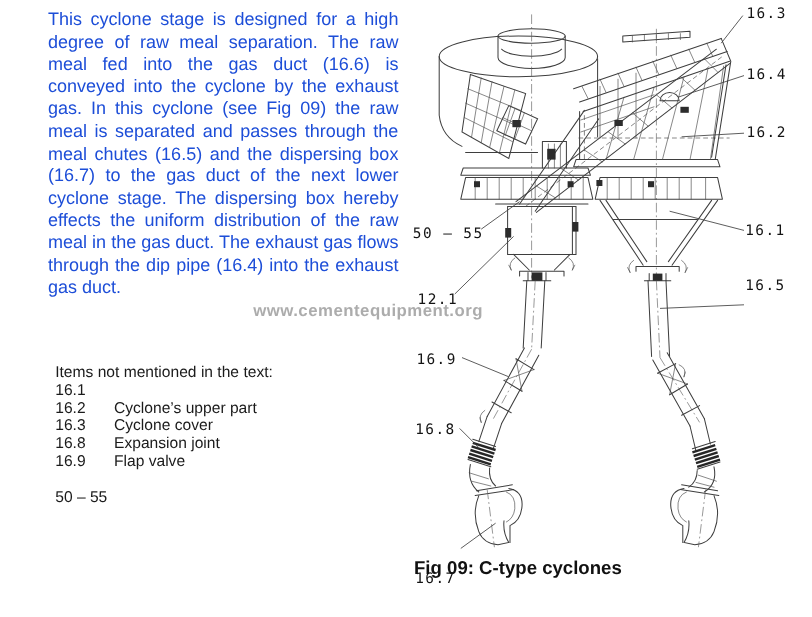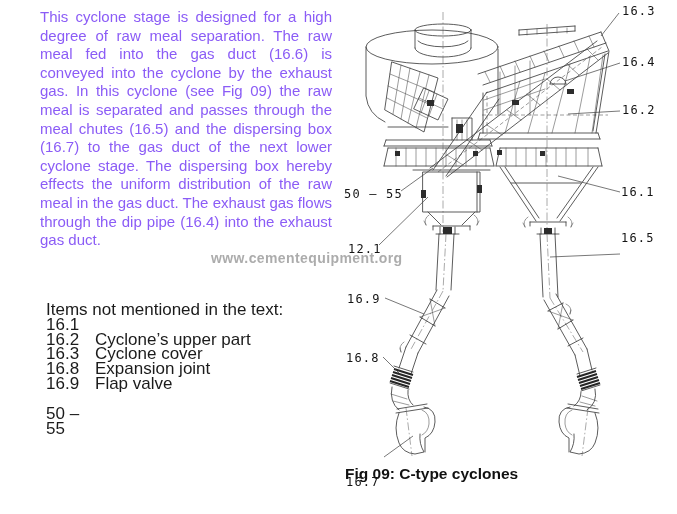--- a/index.html
+++ b/index.html
@@ -2,23 +2,23 @@
 <html><head>
 <meta charset="utf-8">
 <style>
   html,body { margin:0; padding:0; background:#ffffff; }
   .page {
     position:relative; width:677px; height:514px; background:#ffffff;
     font-family:"Liberation Sans", sans-serif; color:#1b1b1b; overflow:hidden;
   }
   .paragraph {
     position:absolute; left:40px; top:8px; width:292px;
-    font-size:15px; line-height:18.6px; text-align:justify; color:#8b5cf6;
-  }
-  .items { position:absolute; left:46px; top:303px; font-size:17px; line-height:14.8px; color:#1b1b1b; }
+    font-size:15px; line-height:18.6px; text-align:justify; color:#1d4ed8;
+  }
+  .items { position:absolute; left:46px; top:303px; font-size:13px; line-height:14.8px; color:#1b1b1b; }
   .item-row { display:flex; }
   .item-num { width:49px; flex:0 0 49px; }
   .items-note { display:flex; margin-top:15px; }
   .note-num { flex:0 0 49px; }
   .watermark {
     position:absolute; left:211px; top:250px;
     font-size:14px; font-weight:bold; letter-spacing:0.4px;
     color:#a6a6a6; opacity:0.92; white-space:nowrap;
   }
   .callout {

